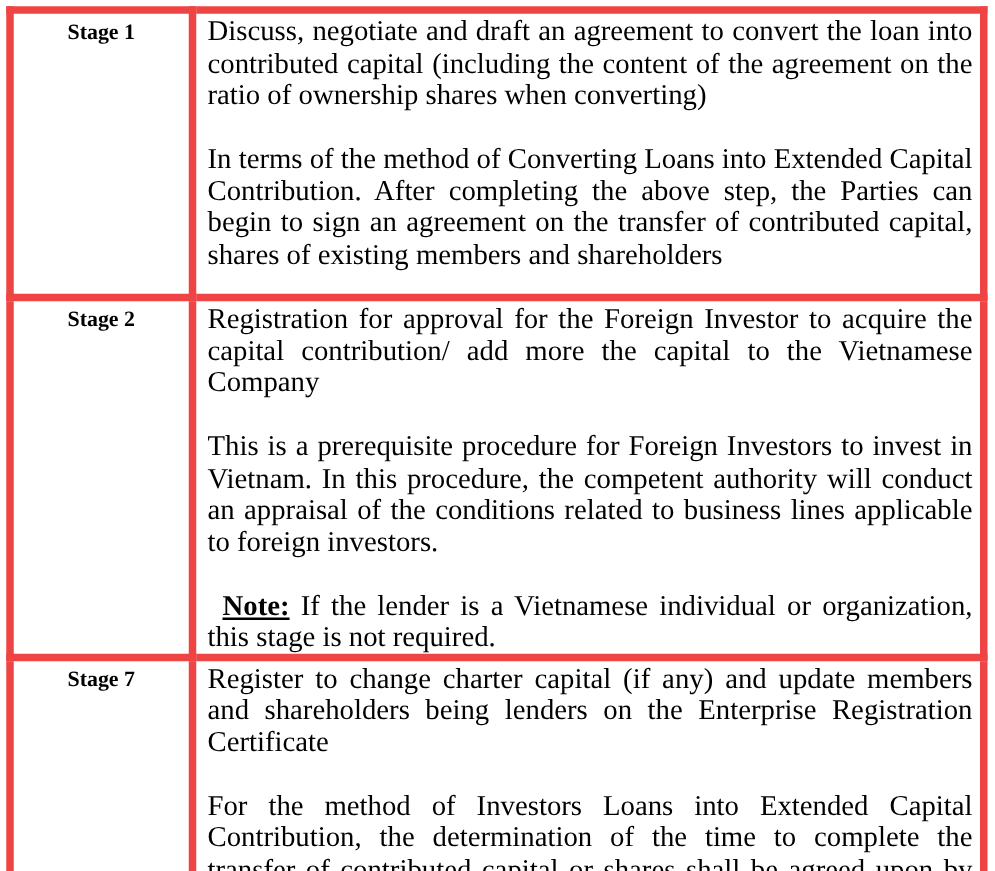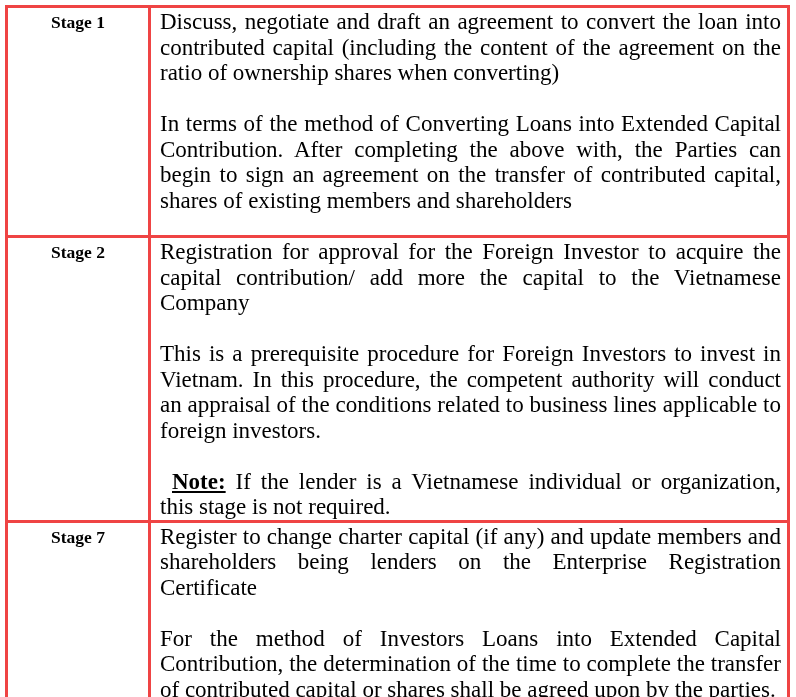--- a/index.html
+++ b/index.html
@@ -1,40 +1,40 @@
 <!DOCTYPE html>
 <html><head>
 <meta charset="utf-8">
 <style>
   html, body { margin:0; padding:0; background:#ffffff; }
   body { width:796px; height:697px; position:relative; overflow:hidden;
          font-family:"Liberation Serif", serif; color:#000; }
   .tbl { position:absolute; left:5px; top:5px; width:785px; border-collapse:collapse; }
-  .tbl td { border:3px solid #ef4444; vertical-align:top; padding:0; }
+  .tbl td { border:6px solid #ef4444; vertical-align:top; padding:0; }
   .stage { width:140px; text-align:center; font-weight:bold; font-size:17.5px; line-height:25.5px; padding-top:2px !important; }
   .desc { font-size:23px; line-height:25.5px; text-align:justify; padding:1px 6px 0 9px !important; }
   .desc p { margin:0; }
   .gap { height:25.5px; }
   .note-label { font-weight:bold; text-decoration:underline;margin-left:12px; }
   .r1 { height:230px; }
   .r2 { height:225px; }
   .r3 { height:178px; }
   .r4 { height:50px; }
 </style>
 </head>
 <body>
 
 <table class="tbl">
   <tbody>
       <tr class="r1">
     <td class="stage">Stage 1</td>
     <td class="desc">
       <p>Discuss, negotiate and draft an agreement to convert the loan into contributed capital (including the content of the agreement on the ratio of ownership shares when converting)</p>
       <div class="gap"></div>
-      <p>In terms of the method of Converting Loans into Extended Capital Contribution. After completing the above with, the Parties can begin to sign an agreement on the transfer of contributed capital, shares of existing members and shareholders</p>
+      <p>In terms of the method of Converting Loans into Extended Capital Contribution. After completing the above step, the Parties can begin to sign an agreement on the transfer of contributed capital, shares of existing members and shareholders</p>
     </td>
   </tr>
   <tr class="r2">
     <td class="stage">Stage 2</td>
     <td class="desc">
       <p>Registration for approval for the Foreign Investor to acquire the capital contribution/ add more the capital to the Vietnamese Company</p>
       <div class="gap"></div>
       <p>This is a prerequisite procedure for Foreign Investors to invest in Vietnam. In this procedure, the competent authority will conduct an appraisal of the conditions related to business lines applicable to foreign investors.</p>
       <div class="gap"></div>
       <p><span class="note-label">Note:</span><span> If the lender is a Vietnamese individual or organization, this stage is not required.</span></p>

